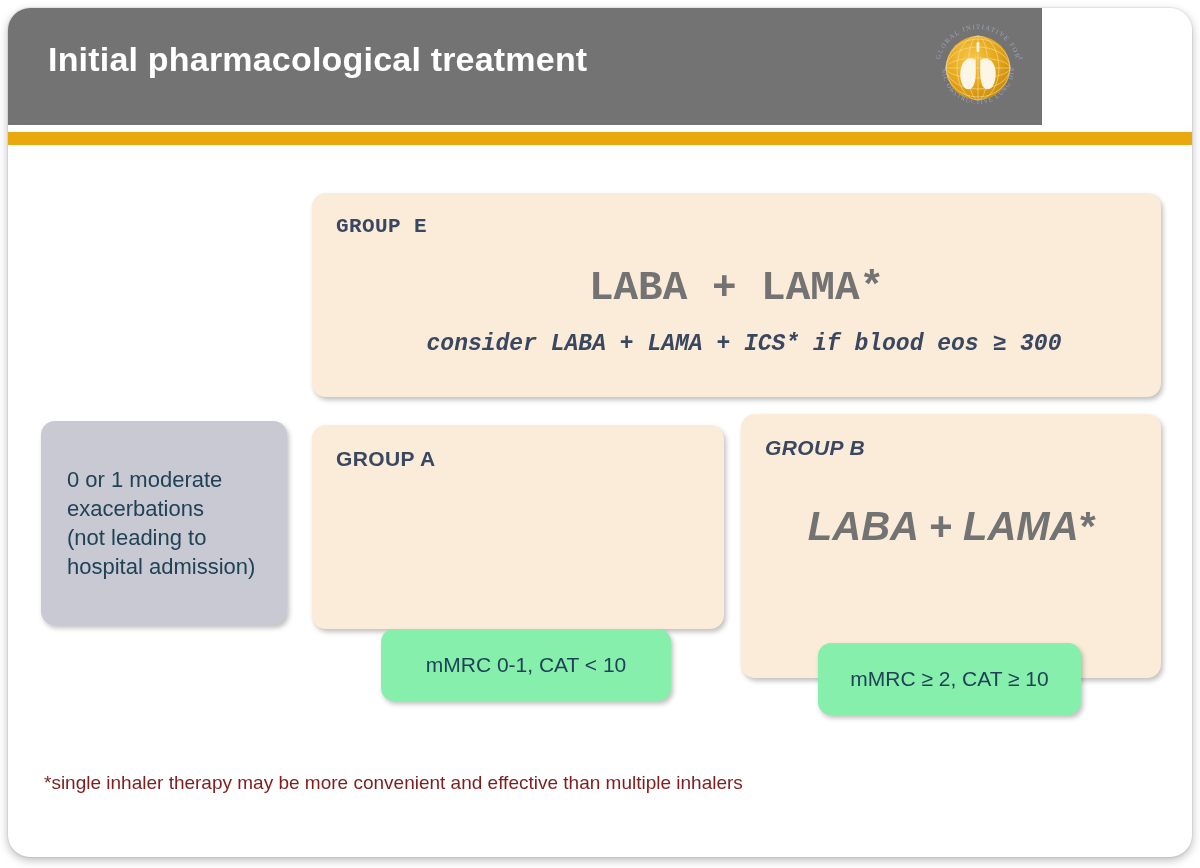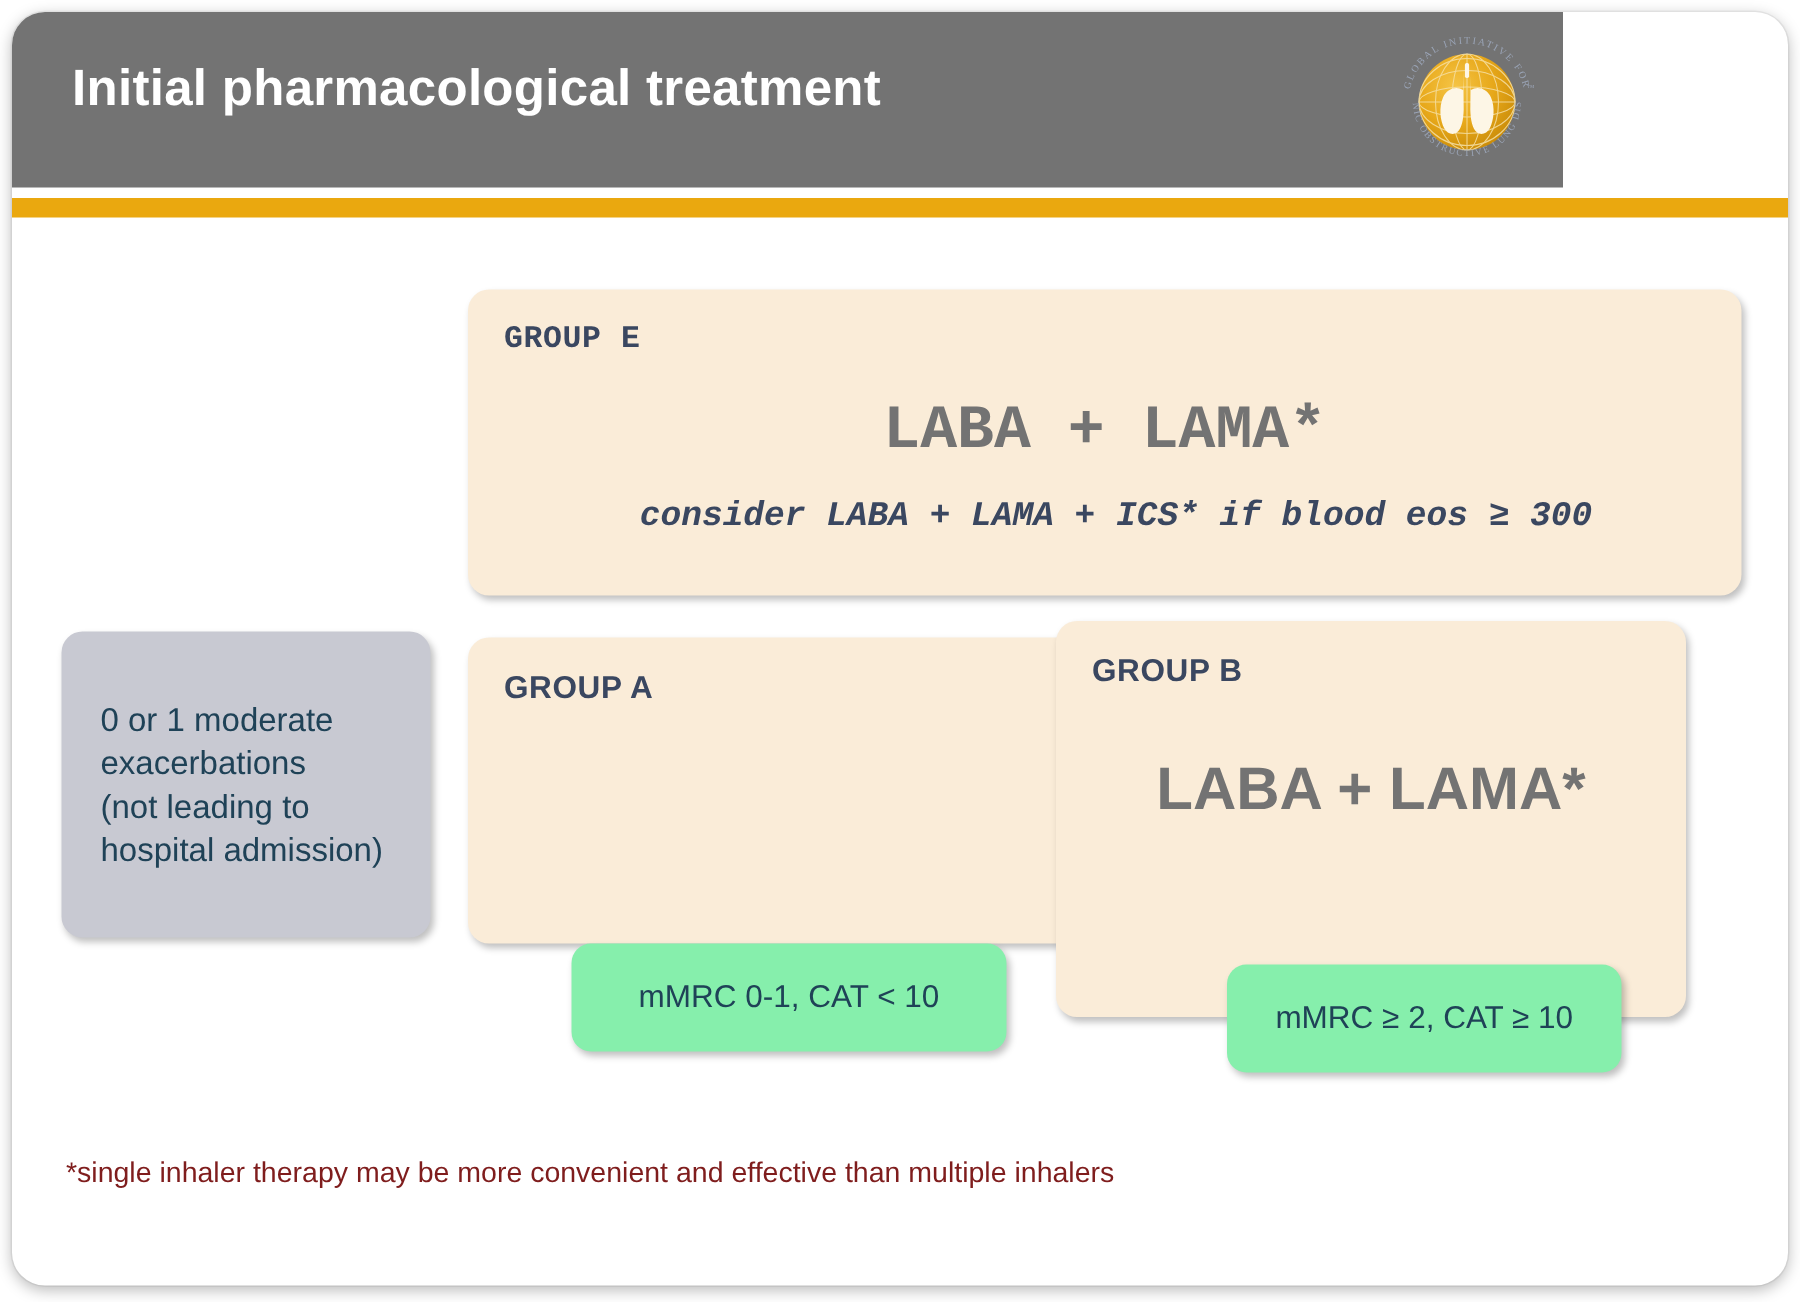--- a/index.html
+++ b/index.html
@@ -128,21 +128,21 @@
     color: #3a4760;
     padding-left: 15px;
   }
 
   
   #box-exac-high  { left: 33px;  top: 48px;  width: 255px; height: 204px; }
   #box-exac-low   { left: 33px;  top: 276px; width: 246px; height: 204px; }
 
   #box-group-e    { left: 304px; top: 48px;  width: 849px; height: 204px; font-family: Liberation Mono, monospace; }
   #box-group-a    { left: 304px; top: 269px; width: 412px; height: 204px; margin-top: 11px; }
-  #box-group-b    { left: 696px; top: 269px; width: 420px; height: 264px; }
+  #box-group-b    { left: 733px; top: 269px; width: 420px; height: 264px; font-style: italic; }
 
   #box-group-e .group-main { top: 72px;  font-size: 41px; }
   #box-group-e .group-sub  { top: 138px; }
 
   #box-group-a .group-main { top: 90px; font-size: 40px; }
   #box-group-b .group-main { top: 90px; font-size: 40px; }
 
   
   .badge {
     position: absolute;

